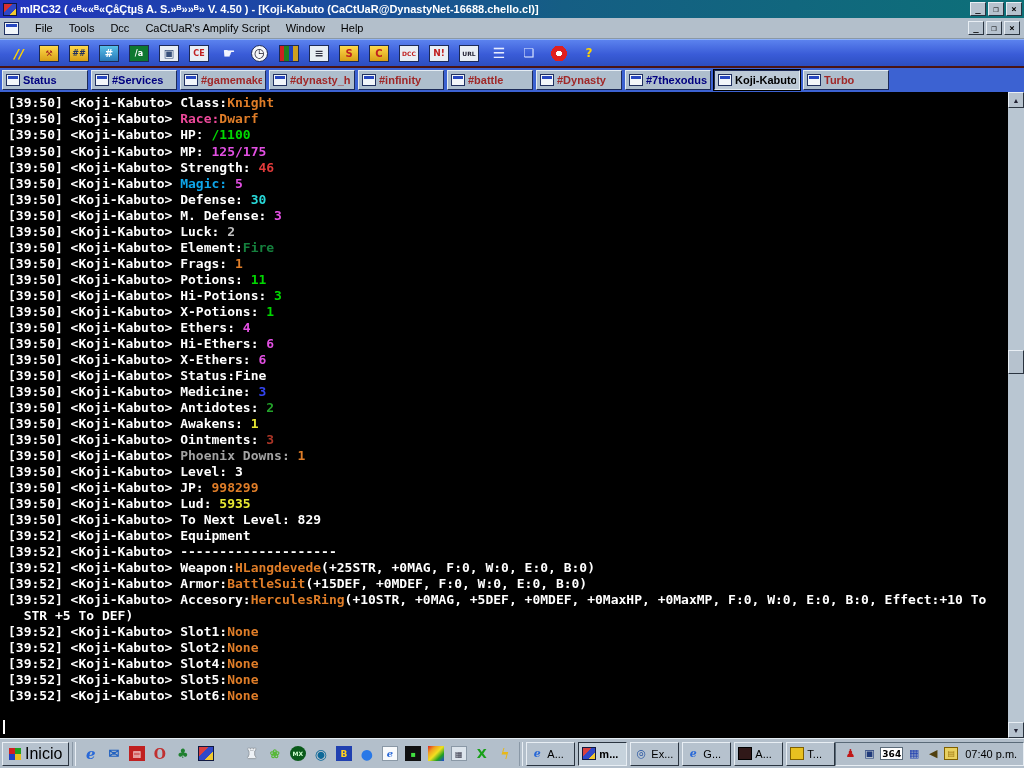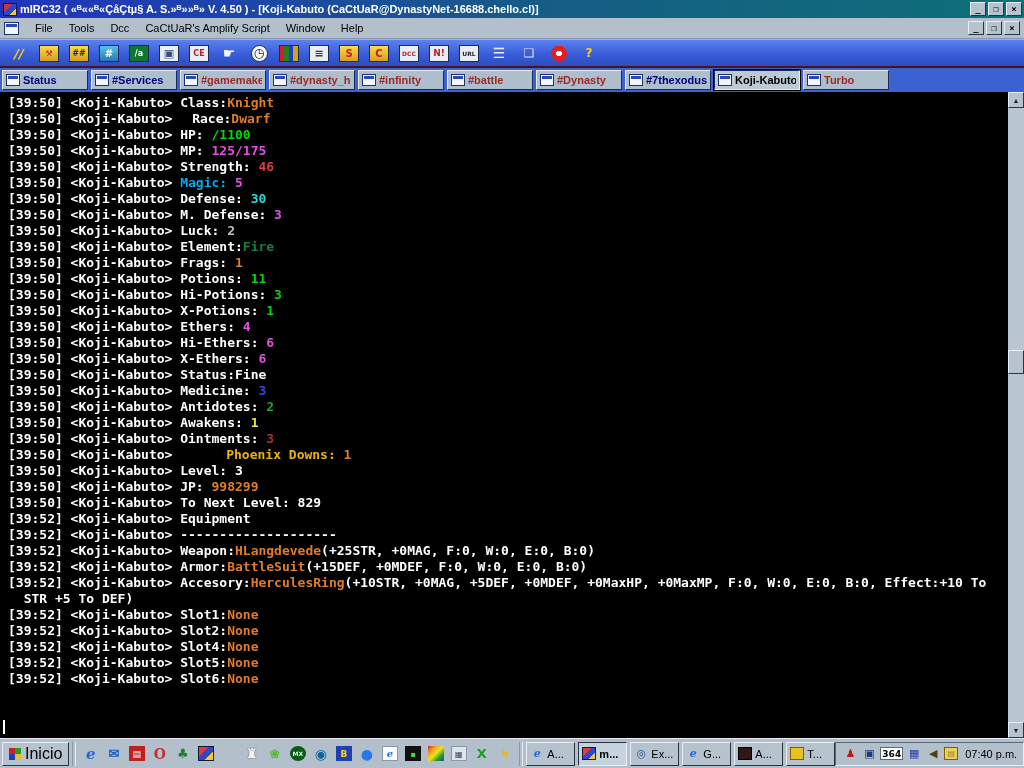--- a/index.html
+++ b/index.html
@@ -269,44 +269,45 @@
     <div class="tab">
       <div class="tab-icon"></div>
       <div class="tab-label" style="color: rgb(160, 40, 40);">Turbo</div>
     </div>
   </div>
 
 <div class="main">
   <div class="chatcol">
     <div class="chatlog" id="chatlog">
         <div class="chat-line"><span>[39:50] &lt;Koji-Kabuto&gt; </span><span style="color: rgb(255, 255, 255);">Class:</span><span style="color: rgb(223, 125, 40);">Knight</span></div>
-        <div class="chat-line"><span>[39:50] &lt;Koji-Kabuto&gt; </span><span style="color: #ffffff; margin-left: 12px;">Race:</span><span style="color: rgb(223, 125, 40);">Dwarf</span></div>
-        <div class="chat-line"><span>[39:50] &lt;Koji-Kabuto&gt; </span><span style="color: rgb(255, 255, 255);">HP: </span><span style="color: rgb(0, 216, 0);">/1100</span></div>
+        <div class="chat-line"><span>[39:50] &lt;Koji-Kabuto&gt; </span><span style="color: #ec4899;">Race:</span><span style="color: rgb(223, 125, 40);">Dwarf</span></div>
+        <div class="chat-line"><span>[39:50] &lt;Koji-Kabuto&gt; </span><span style="color: rgb(255, 255, 255); font-family: Liberation Mono, monospace;">HP: </span><span style="color: rgb(0, 216, 0);">/1100</span></div>
         <div class="chat-line"><span>[39:50] &lt;Koji-Kabuto&gt; </span><span style="color: rgb(255, 255, 255);">MP: </span><span style="color: rgb(226, 79, 226);">125/175</span></div>
         <div class="chat-line"><span>[39:50] &lt;Koji-Kabuto&gt; </span><span style="color: rgb(255, 255, 255);">Strength: </span><span style="color: rgb(224, 58, 58);">46</span></div>
         <div class="chat-line"><span>[39:50] &lt;Koji-Kabuto&gt; </span><span style="color: #0ea5e9;">Magic: </span><span style="color: rgb(226, 79, 226);">5</span></div>
         <div class="chat-line"><span>[39:50] &lt;Koji-Kabuto&gt; </span><span style="color: rgb(255, 255, 255);">Defense: </span><span style="color: rgb(40, 216, 216);">30</span></div>
         <div class="chat-line"><span>[39:50] &lt;Koji-Kabuto&gt; </span><span style="color: rgb(255, 255, 255);">M. Defense: </span><span style="color: rgb(226, 79, 226);">3</span></div>
         <div class="chat-line"><span>[39:50] &lt;Koji-Kabuto&gt; </span><span style="color: rgb(255, 255, 255);">Luck: </span><span style="color: rgb(192, 192, 192);">2</span></div>
         <div class="chat-line"><span>[39:50] &lt;Koji-Kabuto&gt; </span><span style="color: rgb(255, 255, 255);">Element:</span><span style="color: #15803d;">Fire</span></div>
         <div class="chat-line"><span>[39:50] &lt;Koji-Kabuto&gt; </span><span style="color: rgb(255, 255, 255);">Frags: </span><span style="color: rgb(223, 125, 40);">1</span></div>
         <div class="chat-line"><span>[39:50] &lt;Koji-Kabuto&gt; </span><span style="color: rgb(255, 255, 255);">Potions: </span><span style="color: rgb(0, 216, 0);">11</span></div>
         <div class="chat-line"><span>[39:50] &lt;Koji-Kabuto&gt; </span><span style="color: rgb(255, 255, 255);">Hi-Potions: </span><span style="color: rgb(0, 216, 0);">3</span></div>
         <div class="chat-line"><span>[39:50] &lt;Koji-Kabuto&gt; </span><span style="color: rgb(255, 255, 255);">X-Potions: </span><span style="color: rgb(0, 216, 0);">1</span></div>
         <div class="chat-line"><span>[39:50] &lt;Koji-Kabuto&gt; </span><span style="color: rgb(255, 255, 255);">Ethers: </span><span style="color: rgb(226, 79, 226);">4</span></div>
         <div class="chat-line"><span>[39:50] &lt;Koji-Kabuto&gt; </span><span style="color: rgb(255, 255, 255);">Hi-Ethers: </span><span style="color: rgb(226, 79, 226);">6</span></div>
         <div class="chat-line"><span>[39:50] &lt;Koji-Kabuto&gt; </span><span style="color: rgb(255, 255, 255);">X-Ethers: </span><span style="color: rgb(226, 79, 226);">6</span></div>
         <div class="chat-line"><span>[39:50] &lt;Koji-Kabuto&gt; </span><span style="color: rgb(255, 255, 255);">Status:Fine</span></div>
         <div class="chat-line"><span>[39:50] &lt;Koji-Kabuto&gt; </span><span style="color: rgb(255, 255, 255);">Medicine: </span><span style="color: rgb(51, 68, 238);">3</span></div>
         <div class="chat-line"><span>[39:50] &lt;Koji-Kabuto&gt; </span><span style="color: rgb(255, 255, 255);">Antidotes: </span><span style="color: rgb(35, 163, 42);">2</span></div>
         <div class="chat-line"><span>[39:50] &lt;Koji-Kabuto&gt; </span><span style="color: rgb(255, 255, 255);">Awakens: </span><span style="color: rgb(232, 232, 50);">1</span></div>
         <div class="chat-line"><span>[39:50] &lt;Koji-Kabuto&gt; </span><span style="color: rgb(255, 255, 255);">Ointments: </span><span style="color: rgb(169, 52, 38);">3</span></div>
-        <div class="chat-line"><span>[39:50] &lt;Koji-Kabuto&gt; </span><span style="color: #eab308; margin-left: 46px;">Phoenix Downs: </span><span style="color: rgb(223, 125, 40);">1</span></div>
+        <div class="chat-line"><span>[39:50] &lt;Koji-Kabuto&gt; </span><span style="color: #a3a3a3;">Phoenix Downs: </span><span style="color: rgb(223, 125, 40);">1</span></div>
         <div class="chat-line"><span>[39:50] &lt;Koji-Kabuto&gt; </span><span style="color: rgb(255, 255, 255);">Level: 3</span></div>
         <div class="chat-line"><span>[39:50] &lt;Koji-Kabuto&gt; </span><span style="color: rgb(255, 255, 255);">JP: </span><span style="color: rgb(223, 125, 40);">998299</span></div>
+        <div class="chat-line"><span>[39:50] &lt;Koji-Kabuto&gt; </span><span style="color: rgb(255, 255, 255);">Lud: </span><span style="color: rgb(232, 232, 50);">5935</span></div>
         <div class="chat-line"><span>[39:50] &lt;Koji-Kabuto&gt; </span><span style="color: rgb(255, 255, 255);">To Next Level: 829</span></div>
         <div class="chat-line"><span>[39:52] &lt;Koji-Kabuto&gt; </span><span style="color: rgb(255, 255, 255);">Equipment</span></div>
         <div class="chat-line"><span>[39:52] &lt;Koji-Kabuto&gt; </span><span style="color: rgb(255, 255, 255);">--------------------</span></div>
         <div class="chat-line"><span>[39:52] &lt;Koji-Kabuto&gt; </span><span style="color: rgb(255, 255, 255);">Weapon:</span><span style="color: rgb(223, 125, 40);">HLangdevede</span><span style="color: rgb(255, 255, 255);">(+25STR, +0MAG, F:0, W:0, E:0, B:0)</span></div>
         <div class="chat-line"><span>[39:52] &lt;Koji-Kabuto&gt; </span><span style="color: rgb(255, 255, 255);">Armor:</span><span style="color: rgb(223, 125, 40);">BattleSuit</span><span style="color: rgb(255, 255, 255);">(+15DEF, +0MDEF, F:0, W:0, E:0, B:0)</span></div>
         <div class="chat-line"><span>[39:52] &lt;Koji-Kabuto&gt; </span><span style="color: rgb(255, 255, 255);">Accesory:</span><span style="color: rgb(223, 125, 40);">HerculesRing</span><span style="color: rgb(255, 255, 255);">(+10STR, +0MAG, +5DEF, +0MDEF, +0MaxHP, +0MaxMP, F:0, W:0, E:0, B:0, Effect:+10 To</span></div>
         <div class="chat-line"><span style="color: rgb(255, 255, 255); margin-top: 9px;">  STR +5 To DEF)</span></div>
         <div class="chat-line"><span>[39:52] &lt;Koji-Kabuto&gt; </span><span style="color: rgb(255, 255, 255);">Slot1:</span><span style="color: rgb(223, 125, 40);">None</span></div>
         <div class="chat-line"><span>[39:52] &lt;Koji-Kabuto&gt; </span><span style="color: rgb(255, 255, 255);">Slot2:</span><span style="color: rgb(223, 125, 40);">None</span></div>
         <div class="chat-line"><span>[39:52] &lt;Koji-Kabuto&gt; </span><span style="color: rgb(255, 255, 255);">Slot4:</span><span style="color: rgb(223, 125, 40);">None</span></div>

